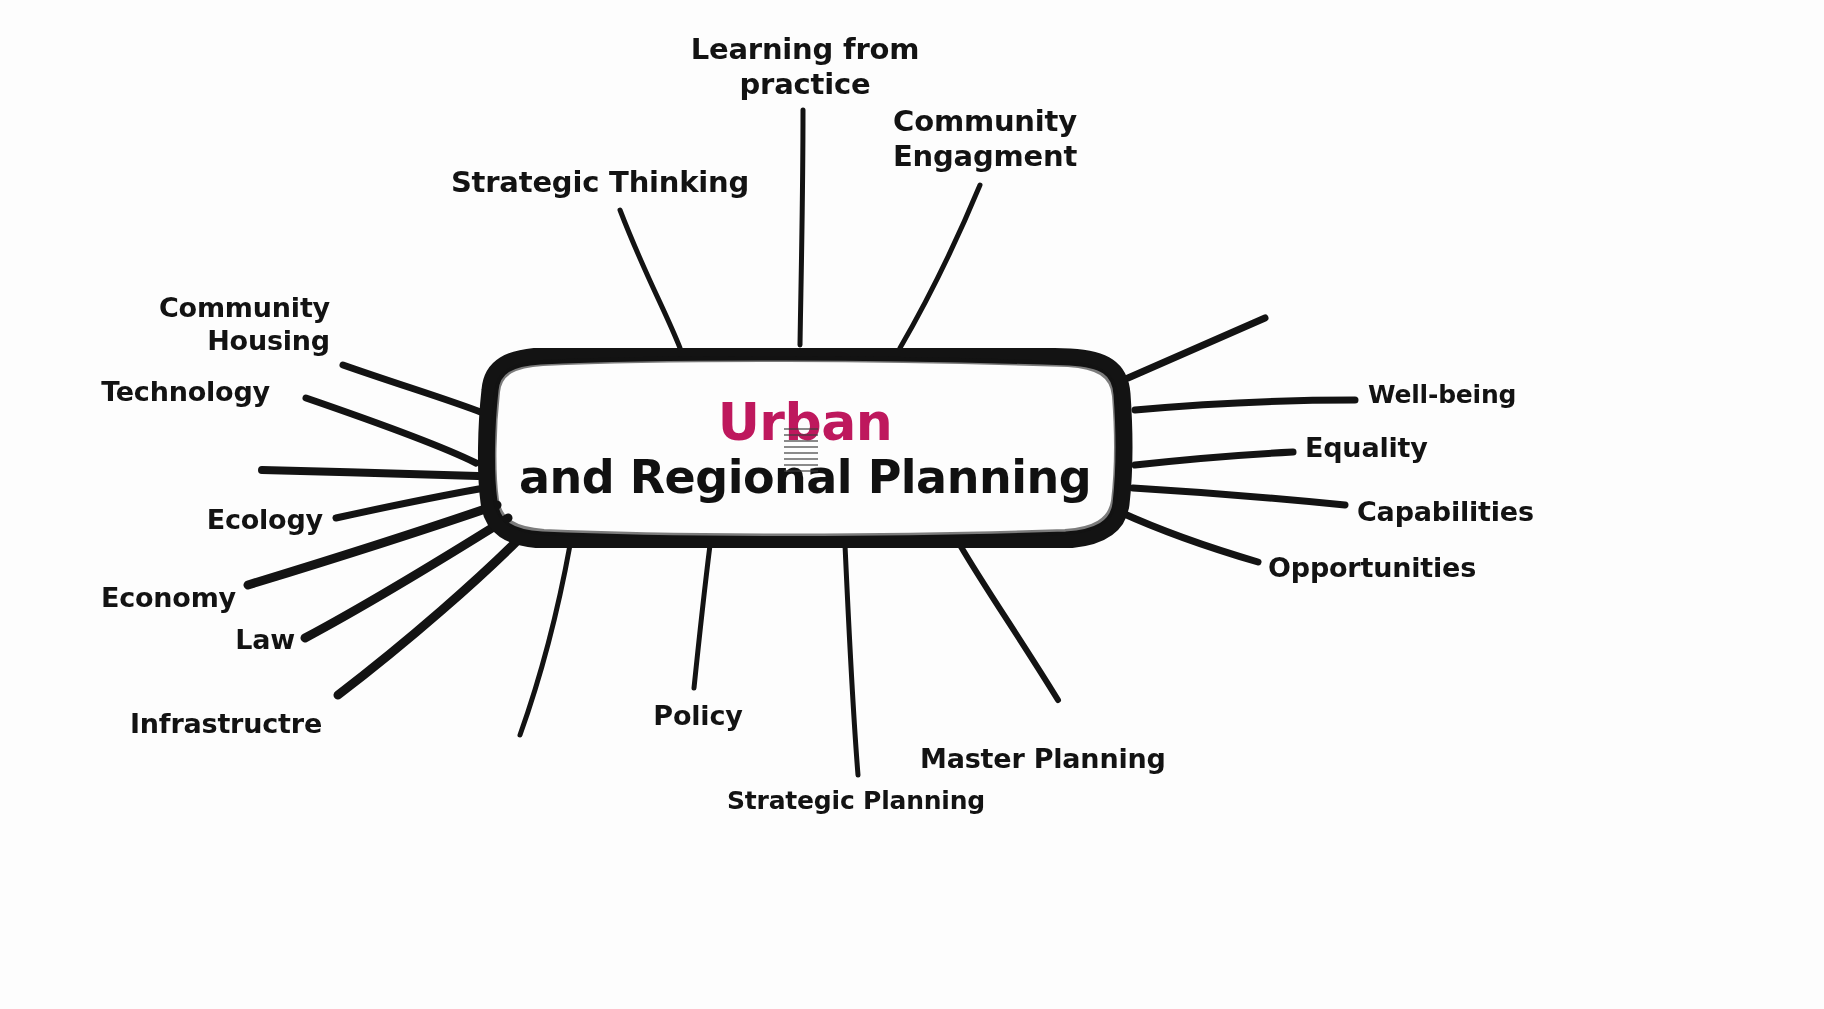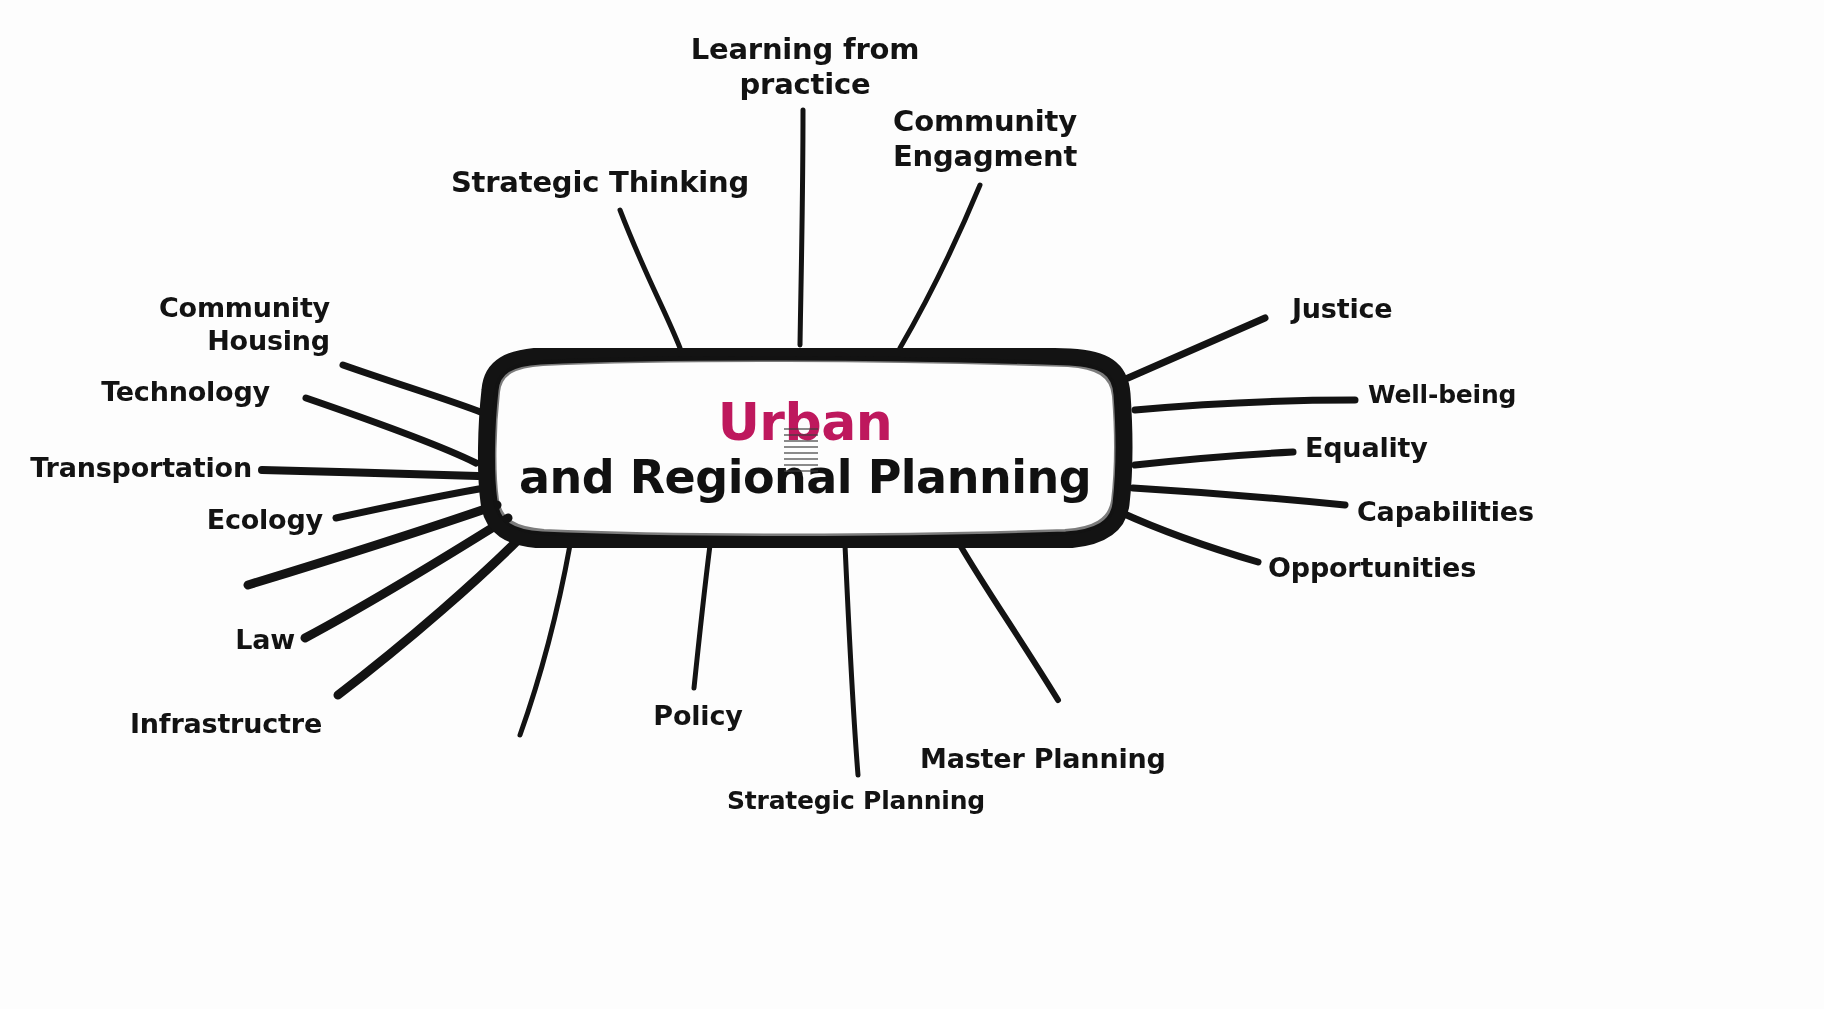--- a/index.html
+++ b/index.html
@@ -164,37 +164,36 @@
   <div class="branch-label sz-lg align-center" style="left:390px; top:165px; width:420px;">Strategic Thinking</div>
 
   <div class="branch-label sz-lg align-center" style="left:810px; top:104px; width:350px;">Community
 Engagment</div>
 
   <div class="branch-label sz-md align-right" style="left:20px; top:292px; width:310px;">Community
 Housing</div>
 
   <div class="branch-label sz-md align-right" style="left:20px; top:376px; width:250px;">Technology</div>
 
-  <div class="branch-label sz-md align-right" style="left:0px; top:452px; width:252px;">Transportation</div>
 
   <div class="branch-label sz-md align-right" style="left:80px; top:504px; width:243px;">Ecology</div>
 
+  <div class="branch-label sz-md align-right" style="left:0px; top:582px; width:236px;">Economy</div>
 
   <div class="branch-label sz-md align-right" style="left:60px; top:624px; width:235px;">Law</div>
 
   <div class="branch-label sz-md align-right" style="left:30px; top:708px; width:292px;">Infrastructre</div>
 
 
   <div class="branch-label sz-md align-center" style="left:612px; top:700px; width:172px;">Policy</div>
 
   <div class="branch-label sz-sm align-center" style="left:706px; top:786px; width:300px;">Strategic Planning</div>
 
   <div class="branch-label sz-md align-left" style="left:920px; top:718px; width:300px;margin-top:25px;">Master Planning</div>
 
-  <div class="branch-label sz-md align-left" style="left:1292px; top:293px; width:250px;">Justice</div>
 
   <div class="branch-label sz-sm align-left" style="left:1368px; top:380px; width:280px;">Well-being</div>
 
   <div class="branch-label sz-md align-left" style="left:1305px; top:432px; width:250px;">Equality</div>
 
   <div class="branch-label sz-md align-left" style="left:1357px; top:496px; width:300px;">Capabilities</div>
 
   <div class="branch-label sz-md align-left" style="left:1268px; top:552px; width:320px;">Opportunities</div>
 
 </div>

